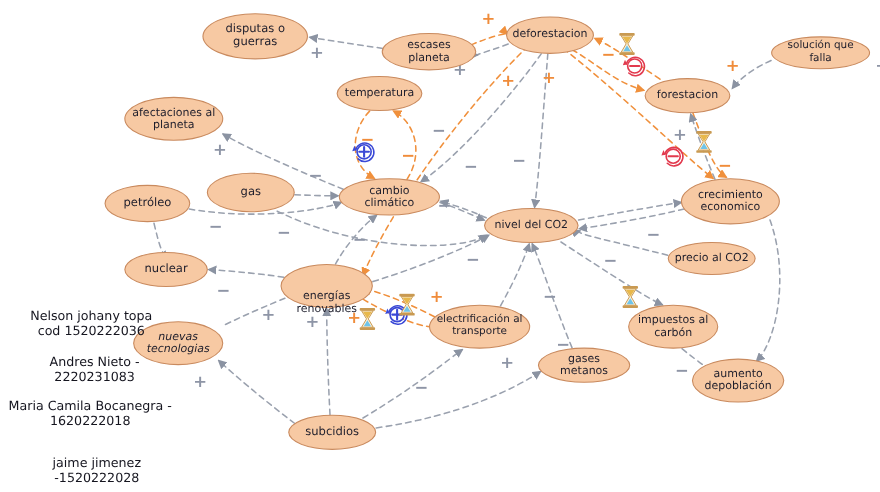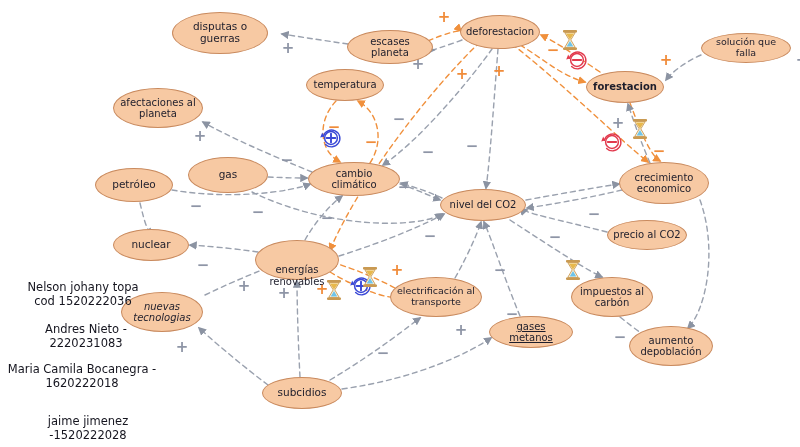--- a/index.html
+++ b/index.html
@@ -119,34 +119,34 @@
         <path d="M 268,385 C 235,360 210,338 199,328" fill="none" stroke="#9aa1ae" stroke-width="1.4" stroke-dasharray="5,4" stroke-linecap="round" marker-end="url(#ahG)"></path>
         <path d="M 300,377 C 298,340 297,300 297,281" fill="none" stroke="#9aa1ae" stroke-width="1.4" stroke-dasharray="5,4" stroke-linecap="round" marker-end="url(#ahG)"></path>
         <path d="M 342,389 C 420,378 470,352 491,338" fill="none" stroke="#9aa1ae" stroke-width="1.4" stroke-dasharray="5,4" stroke-linecap="round" marker-end="url(#ahG)"></path>
         <path d="M 330,380 C 380,350 410,325 420,318" fill="none" stroke="#9aa1ae" stroke-width="1.4" stroke-dasharray="5,4" stroke-linecap="round" marker-end="url(#ahG)"></path>
         <path d="M 140,203 C 144,220 148,234 150,229" fill="none" stroke="#9aa1ae" stroke-width="1.4" stroke-dasharray="5,4" stroke-linecap="round" marker-end="url(#ahG)"></path>
         <path d="M 252,192 C 330,230 420,228 442,214" fill="none" stroke="#9aa1ae" stroke-width="1.4" stroke-dasharray="5,4" stroke-linecap="round" marker-end="url(#ahG)"></path>
       </g>
   </svg>
 
   <div id="node-layer">
-      <div class="node" style="left: 220px; top: 33px; width: 96px; height: 42px; font-size: 10.5px;">
+      <div class="node" style="left: 232px; top: 33px; width: 96px; height: 42px; font-size: 10.5px;">
         <span style="white-space: pre-line;">disputas o
 guerras</span>
       </div>
       <div class="node" style="left: 390px; top: 47px; width: 86px; height: 34px; font-size: 10px;">
         <span style="white-space: pre-line;">escases planeta</span>
       </div>
       <div class="node" style="left: 500px; top: 32px; width: 80px; height: 34px; font-size: 10px;">
         <span style="white-space: pre-line;">deforestacion</span>
       </div>
       <div class="node" style="left: 746px; top: 48px; width: 90px; height: 30px; font-size: 9.5px;">
         <span style="white-space: pre-line;">solución que falla</span>
       </div>
-      <div class="node" style="left: 625px; top: 87px; width: 78px; height: 32px; font-size: 10px; font-weight: bold;">
+      <div class="node" style="left: 625px; top: 87px; width: 78px; height: 32px; font-size: 10px;">
         <span style="white-space: pre-line;">forestacion</span>
       </div>
       <div class="node" style="left: 345px; top: 85px; width: 78px; height: 32px; font-size: 10px;">
         <span style="white-space: pre-line;">temperatura</span>
       </div>
       <div class="node" style="left: 158px; top: 108px; width: 90px; height: 40px; font-size: 10px;">
         <span style="white-space: pre-line;">afectaciones al
 planeta</span>
       </div>
       <div class="node" style="left: 228px; top: 175px; width: 80px; height: 36px; font-size: 10.5px;">
@@ -180,21 +180,21 @@
 transporte</span>
       </div>
       <div class="node" style="left: 612px; top: 297px; width: 82px; height: 40px; font-size: 10px;">
         <span style="white-space: pre-line;">impuestos al
 carbón</span>
       </div>
       <div class="node" style="left: 162px; top: 312px; width: 82px; height: 40px; font-size: 10px; font-style: italic;">
         <span style="white-space: pre-line;">nuevas
 tecnologias</span>
       </div>
-      <div class="node" style="left: 531px; top: 332px; width: 84px; height: 32px; font-size: 10px; text-decoration: underline;">
+      <div class="node" style="left: 531px; top: 332px; width: 84px; height: 32px; font-size: 10px;">
         <span style="white-space: pre-line;">gases metanos</span>
       </div>
       <div class="node" style="left: 671px; top: 346px; width: 84px; height: 40px; font-size: 10px;">
         <span style="white-space: pre-line;">aumento
 depoblación</span>
       </div>
       <div class="node" style="left: 302px; top: 393px; width: 80px; height: 32px; font-size: 10.5px;">
         <span style="white-space: pre-line;">subcidios</span>
       </div>
     </div>

